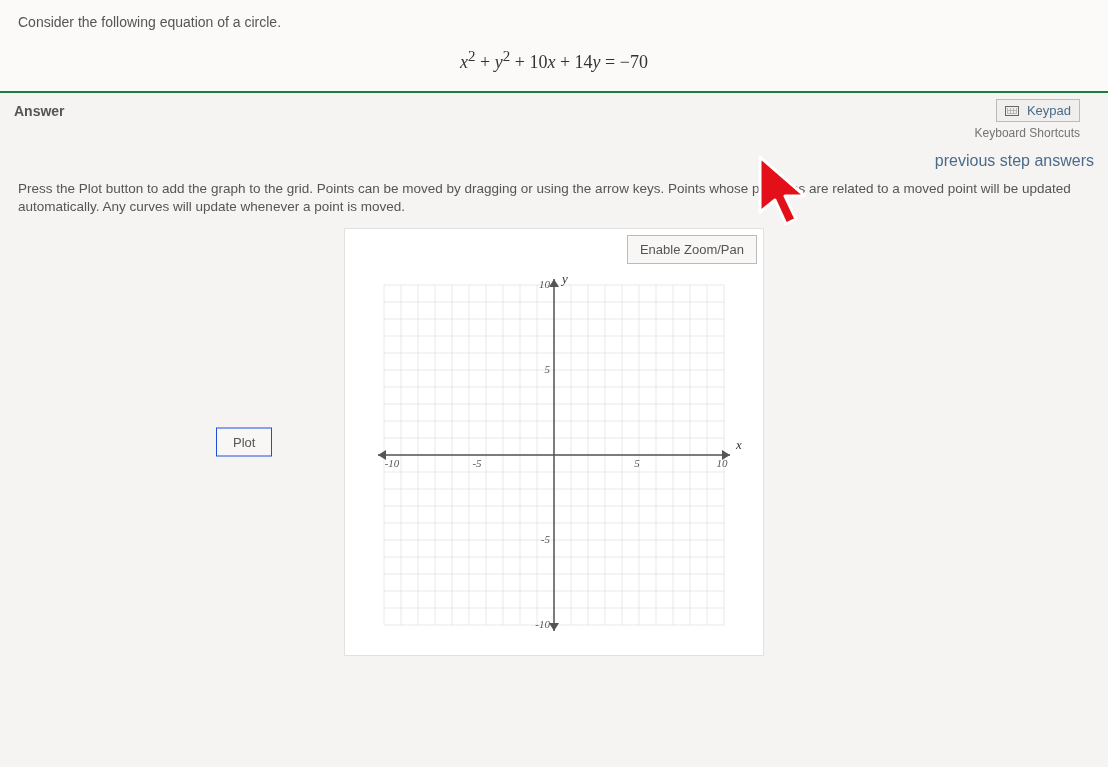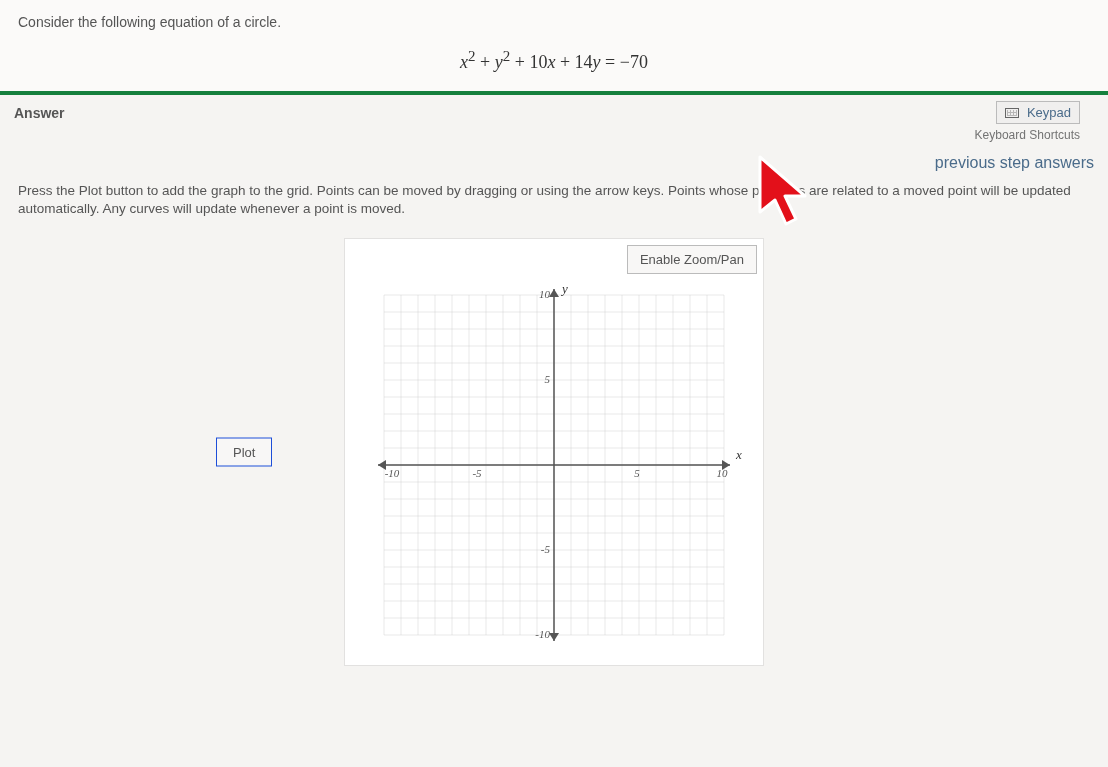--- a/index.html
+++ b/index.html
@@ -7,21 +7,21 @@
     font-family: "Helvetica Neue", Arial, sans-serif;
     background: #f5f4f2;
     width: 1108px;
     height: 767px;
     color: #444;
     font-size: 14px;
     position: relative;
   }
   .panel {
     background: #fbfaf9;
-    border-bottom: 4px solid #15803d;
+    border-bottom: 2px solid #15803d;
   }
   .q-header {
     padding: 14px 18px 10px 18px;
   }
   .q-header .prompt { color:#555; }
   .equation {
     text-align: center;
     font-family: "Times New Roman", serif;
     font-size: 18px;
     color: #333;
@@ -74,21 +74,21 @@
     cursor: pointer;
   }
   .instruction {
     padding: 4px 18px 8px 18px;
     color: #555;
     line-height: 1.35;
     font-size: 13.5px;
   }
   .plot-area {
     position: relative;
-    margin: 12px auto;
+    margin: 4px auto;
     width: 420px;
     padding: 6px;
     background:#fff;
     border:1px solid #e2e1e0;
   }
   .zoom-btn {
     position: absolute;
     top: 6px; right: 6px;
     border: 1px solid #bbb;
     background: #f8f7f6;

